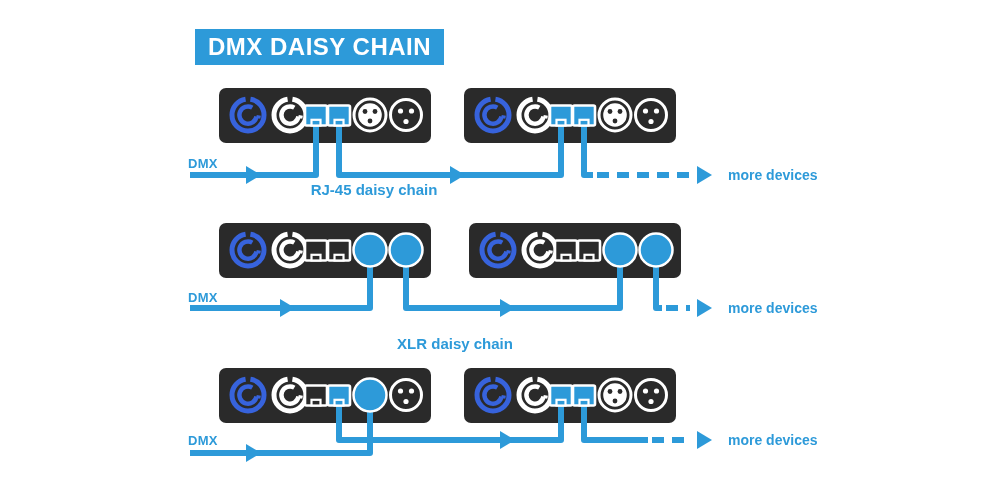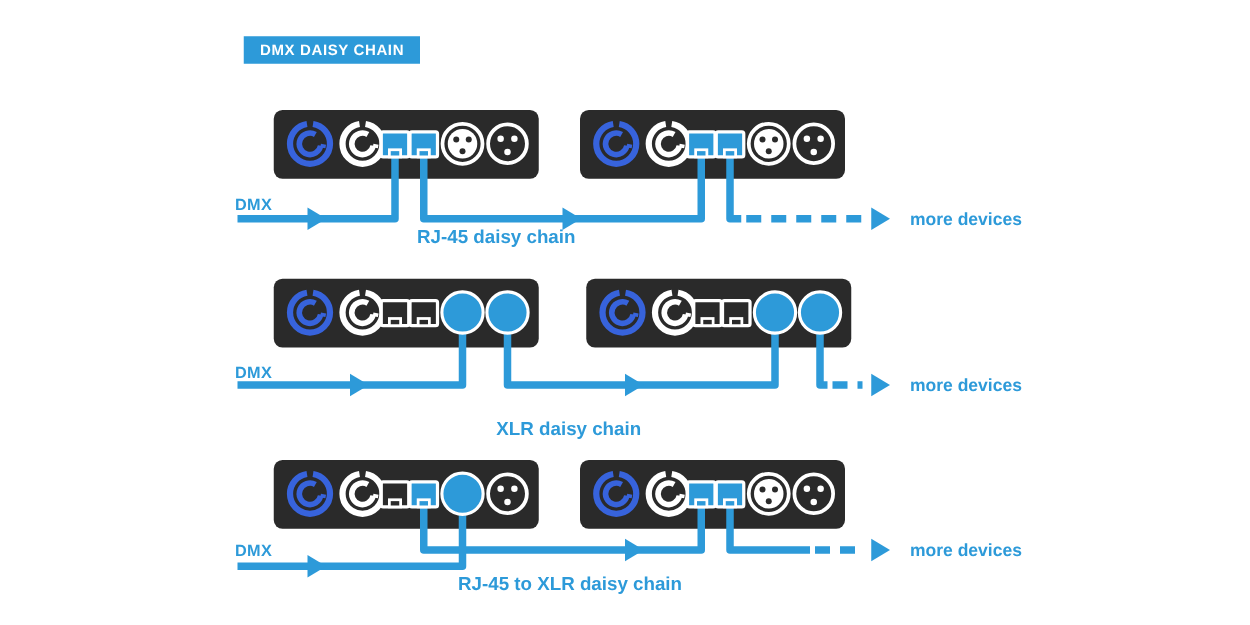--- a/index.html
+++ b/index.html
@@ -7,21 +7,21 @@
     --pcblue:#3763DC;
     --dark:#2a2a2a;
     --white:#ffffff;
   }
   html,body{margin:0;padding:0;background:#fff;}
   body{font-family:"Liberation Sans",sans-serif;}
   .canvas{position:relative;width:1000px;height:500px;background:#fff;overflow:hidden;}
   .title{
     position:absolute;left:195px;top:29px;
     background:var(--blue);color:#fff;
-    font-size:12px;font-weight:700;letter-spacing:.5px;
+    font-size:24px;font-weight:700;letter-spacing:.5px;
     padding:4px 13px;white-space:nowrap;
   }
   .lbl{position:absolute;color:var(--blue);font-weight:700;white-space:nowrap;}
   .dmx{font-size:13px;letter-spacing:.3px;}
   .chain{font-size:15px;transform:translateX(-50%);}
   .more{font-size:14px;margin-left:12px;}
   svg.diagram{position:absolute;left:0;top:0;}
   .dev{fill:var(--dark);}
   .wire{stroke:var(--blue);stroke-width:6;fill:none;stroke-linejoin:round;}
   .wired{stroke:var(--blue);stroke-width:6;fill:none;stroke-dasharray:12 8;}
@@ -153,23 +153,22 @@
       <use href="#rj-b" x="561" y="396"></use>
       <use href="#rj-b" x="584" y="396"></use>
       <use href="#xlr-w" x="615" y="395"></use>
       <use href="#xlr-o" x="651" y="395"></use>
     </g>
   </svg>
 
   <div class="title">DMX DAISY CHAIN</div>
 
   <div class="lbl dmx" style="left:188px;top:156px;">DMX</div>
-  <div class="lbl chain" style="left:397px;top:181px;text-align:right;">RJ-45 daisy chain</div>
+  <div class="lbl chain" style="left:374px;top:181px;text-align:right;">RJ-45 daisy chain</div>
   <div class="lbl more" style="left:716px;top:167px;">more devices</div>
 
   <div class="lbl dmx" style="left:188px;top:290px;">DMX</div>
   <div class="lbl chain" style="left:455px;top:314px;margin-top:21px;">XLR daisy chain</div>
   <div class="lbl more" style="left:716px;top:300px;">more devices</div>
 
   <div class="lbl dmx" style="left:188px;top:433px;">DMX</div>
-  <div class="lbl chain" style="left:456px;top:459px;">RJ-45 to XLR daisy chain</div>
   <div class="lbl more" style="left:716px;top:432px;">more devices</div>
 </div>
 
 </body></html>

